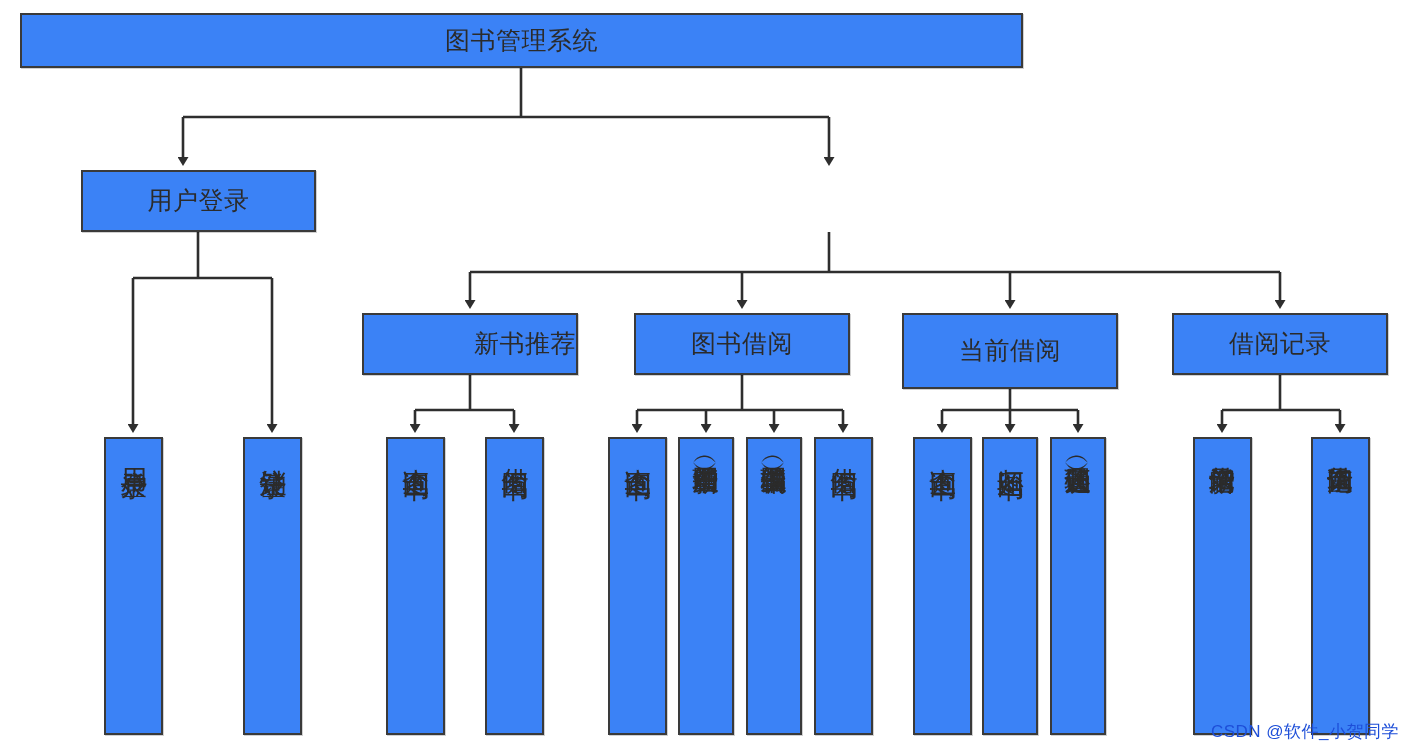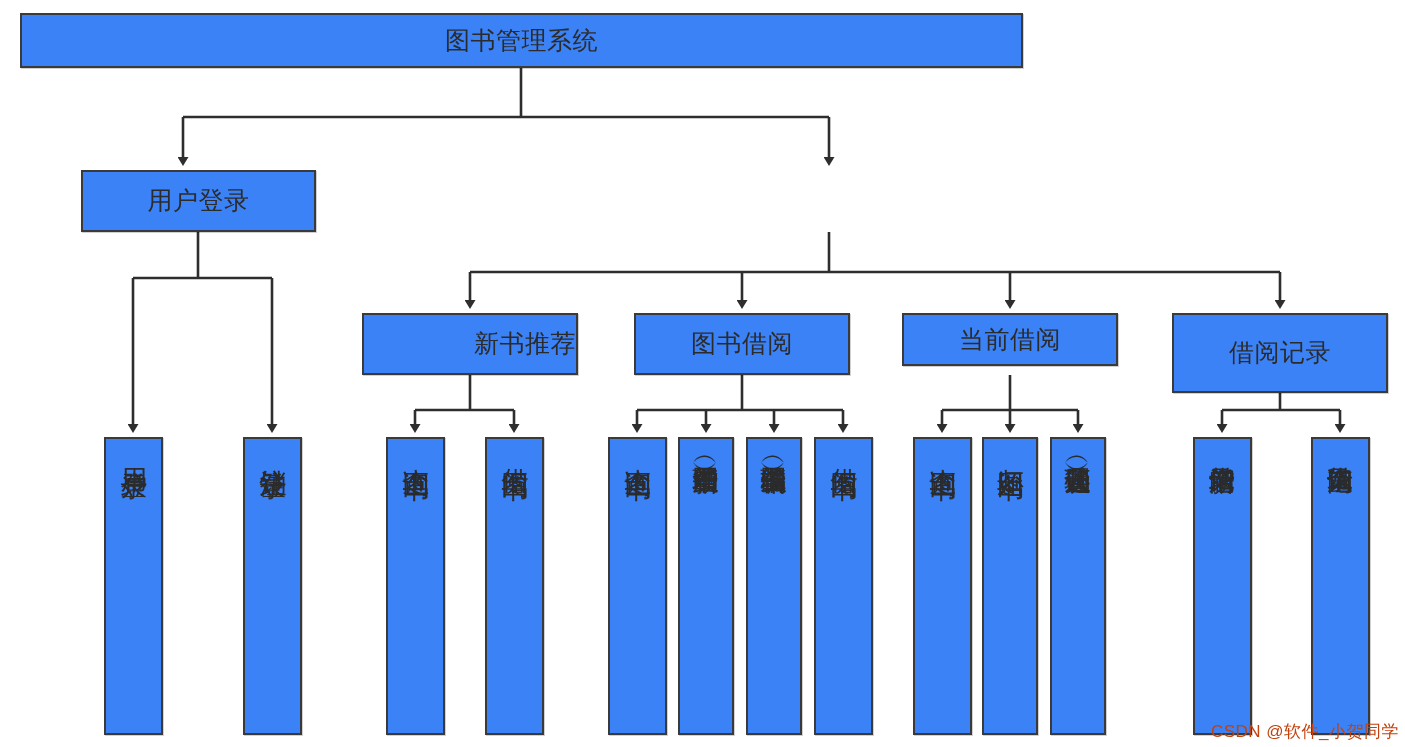--- a/index.html
+++ b/index.html
@@ -63,21 +63,21 @@
   }
   .node.vert.tall .lbl {
     font-size: 26px;
     letter-spacing: 0px;
   }
   .watermark {
     position: absolute;
     right: 6px;
     bottom: 4px;
     font-size: 17px;
-    color: #c2410c;
+    color: #1d4ed8;
     letter-spacing: 0.5px;
     white-space: nowrap;
     user-select: none;
   }
 </style>
 </head>
 <body>
 
 <div id="canvas">
 
@@ -138,24 +138,24 @@
   <div class="node horiz" style="left:81px; top:170px; width:235px; height:62px;">
     <span class="lbl">用户登录</span>
   </div>
 
   <div class="node horiz" style="left:362px; top:313px; width:216px; height:62px;justify-content:flex-end;">
     <span class="lbl">新书推荐</span>
   </div>
   <div class="node horiz" style="left:634px; top:313px; width:216px; height:62px;">
     <span class="lbl">图书借阅</span>
   </div>
-  <div class="node horiz" style="left:902px; top:313px; width:216px; height:53px;">
+  <div class="node horiz" style="left:902px; top:313px; width:216px; height:76px;">
     <span class="lbl">当前借阅</span>
   </div>
-  <div class="node horiz" style="left:1172px; top:313px; width:216px; height:80px;">
+  <div class="node horiz" style="left:1172px; top:313px; width:216px; height:62px;">
     <span class="lbl">借阅记录</span>
   </div>
 
   <div class="node vert" style="left:104px; top:437px; width:59px; height:298px;">
     <span class="lbl">用户登录</span>
   </div>
   <div class="node vert" style="left:243px; top:437px; width:59px; height:298px;">
     <span class="lbl">注销登录</span>
   </div>
 

